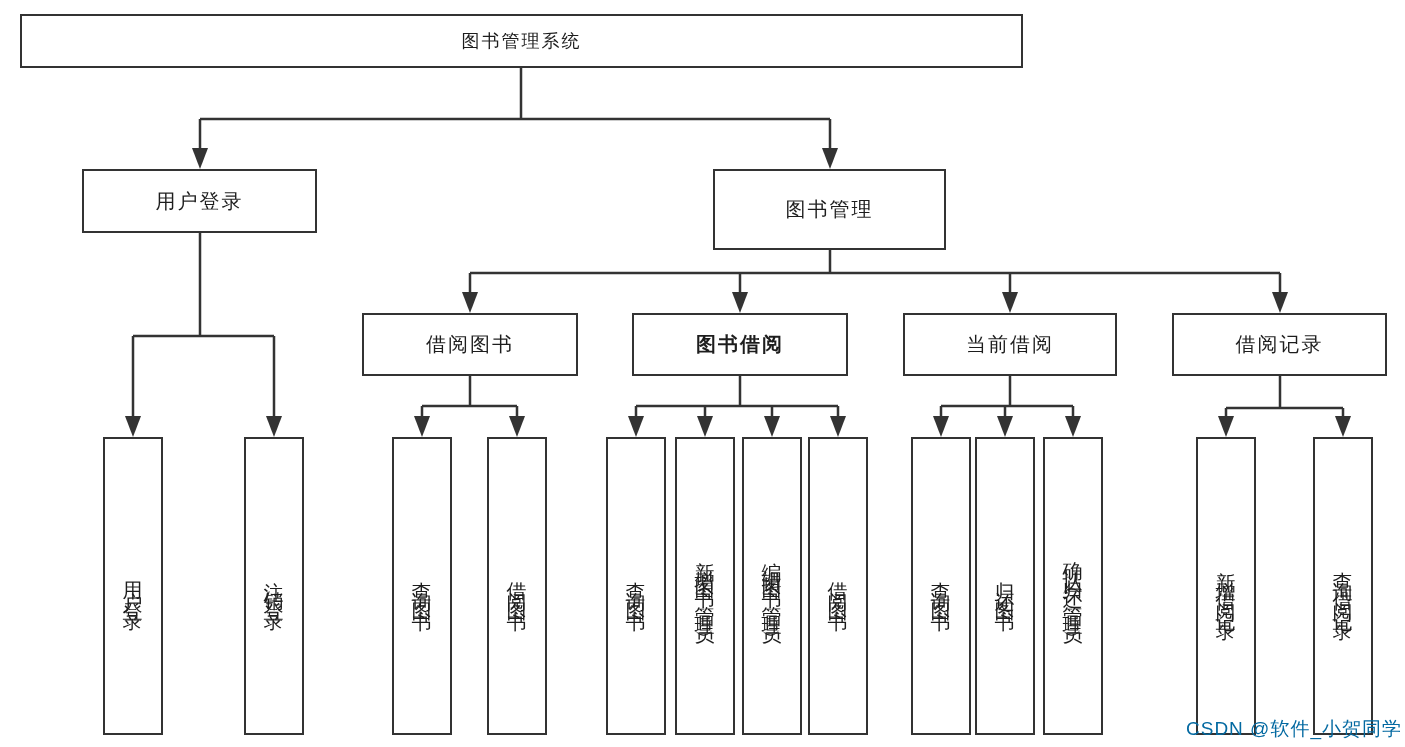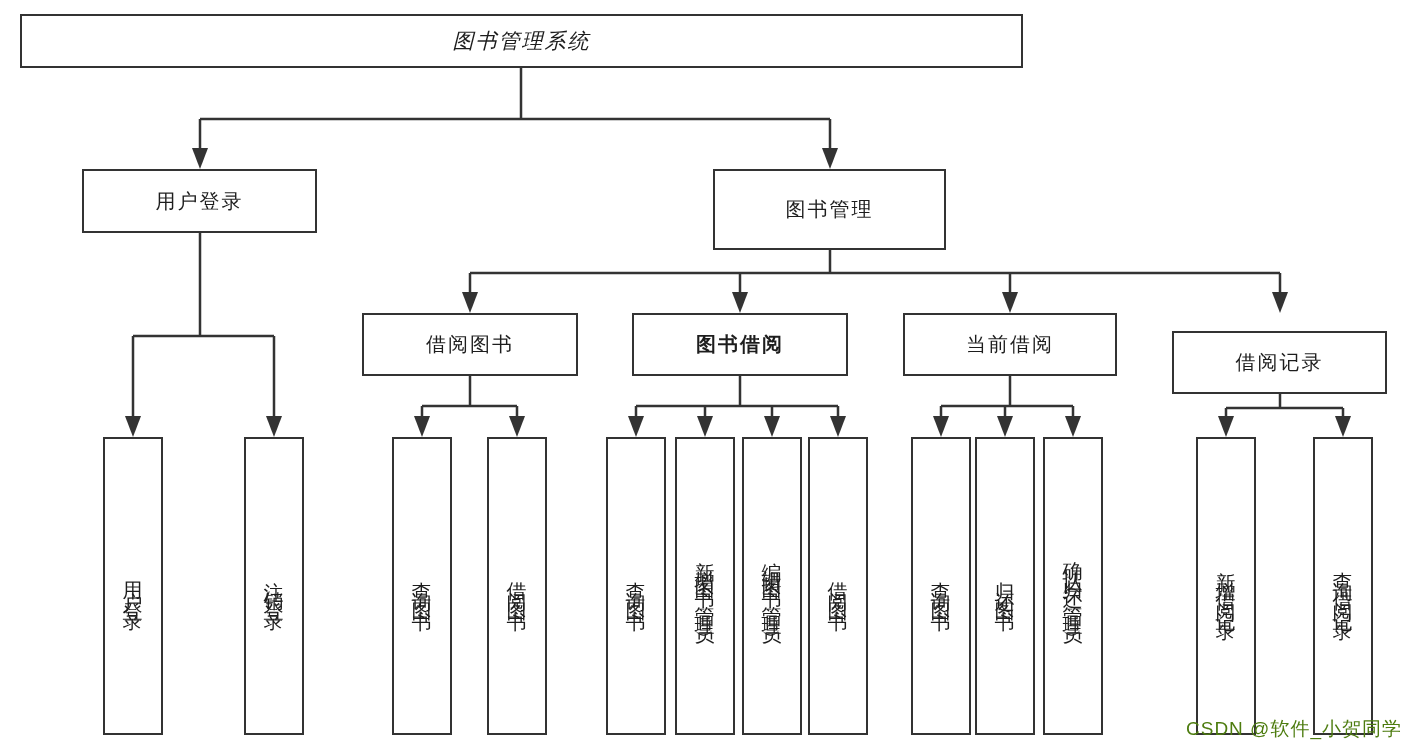--- a/index.html
+++ b/index.html
@@ -11,30 +11,30 @@
   .connectors{position:absolute;left:0;top:0;z-index:0;}
   .node{
     position:absolute;box-sizing:border-box;background:#ffffff;
     border:2.5px solid #333333;color:#1d1d1d;
     display:flex;align-items:center;justify-content:center;
     z-index:1;
   }
   .node .hlabel{
     font-size:20px;letter-spacing:2px;white-space:nowrap;
   }
-  .root .hlabel{font-size:21px;font-style:italic;}
+  .root .hlabel{font-size:18px;}
   .vnode{z-index:1;}
   .vnode .vlabel{
     writing-mode:vertical-rl;text-orientation:mixed;
     font-size:20px;letter-spacing:10px;line-height:1;
     white-space:nowrap;
   }
   .watermark{
     position:absolute;left:1186px;top:716px;z-index:3;
-    font-size:19px;color:#4d7c0f;letter-spacing:1px;white-space:nowrap;
+    font-size:19px;color:#0369a1;letter-spacing:1px;white-space:nowrap;
   }
 </style>
 </head>
 <body>
 
 <div class="stage">
 
   <svg class="connectors" width="1405" height="747" viewBox="0 0 1405 747">
     <g stroke="#333333" stroke-width="2.5" fill="none">
 
@@ -95,21 +95,21 @@
 
   <div class="node" style="left:362px;top:313px;width:216px;height:63px;">
     <span class="hlabel">借阅图书</span>
   </div>
   <div class="node" style="left:632px;top:313px;width:216px;height:63px;font-weight:bold;">
     <span class="hlabel">图书借阅</span>
   </div>
   <div class="node" style="left:903px;top:313px;width:214px;height:63px;align-items:center;">
     <span class="hlabel">当前借阅</span>
   </div>
-  <div class="node" style="left:1172px;top:313px;width:215px;height:63px;margin-top:18px;">
+  <div class="node" style="left:1172px;top:313px;width:215px;height:63px;">
     <span class="hlabel">借阅记录</span>
   </div>
 
   <div class="node vnode" style="left:103px;top:437px;width:60px;height:298px;">
     <span class="vlabel">用户登录</span>
   </div>
   <div class="node vnode" style="left:244px;top:437px;width:60px;height:298px;">
     <span class="vlabel">注销登录</span>
   </div>
 

